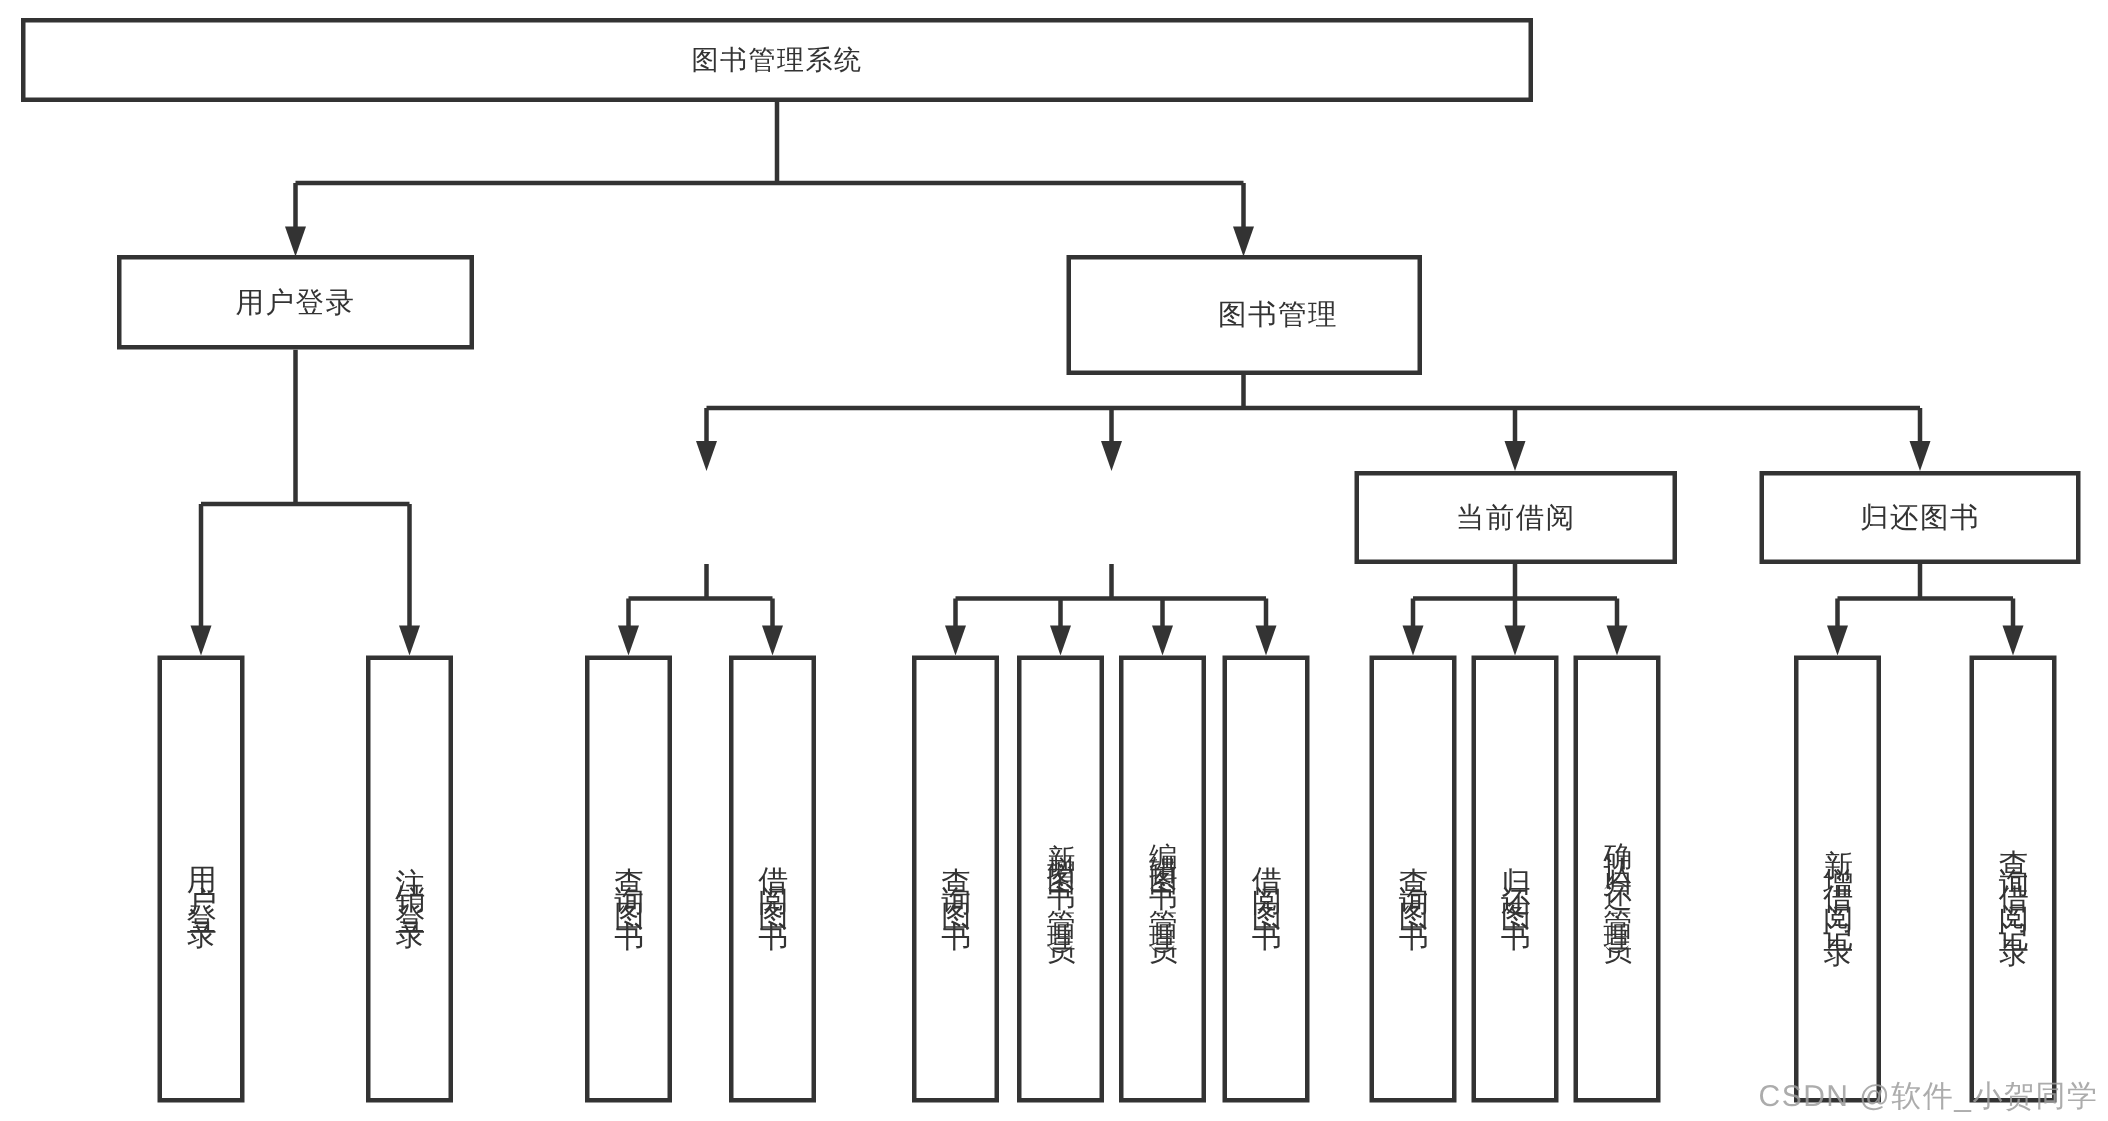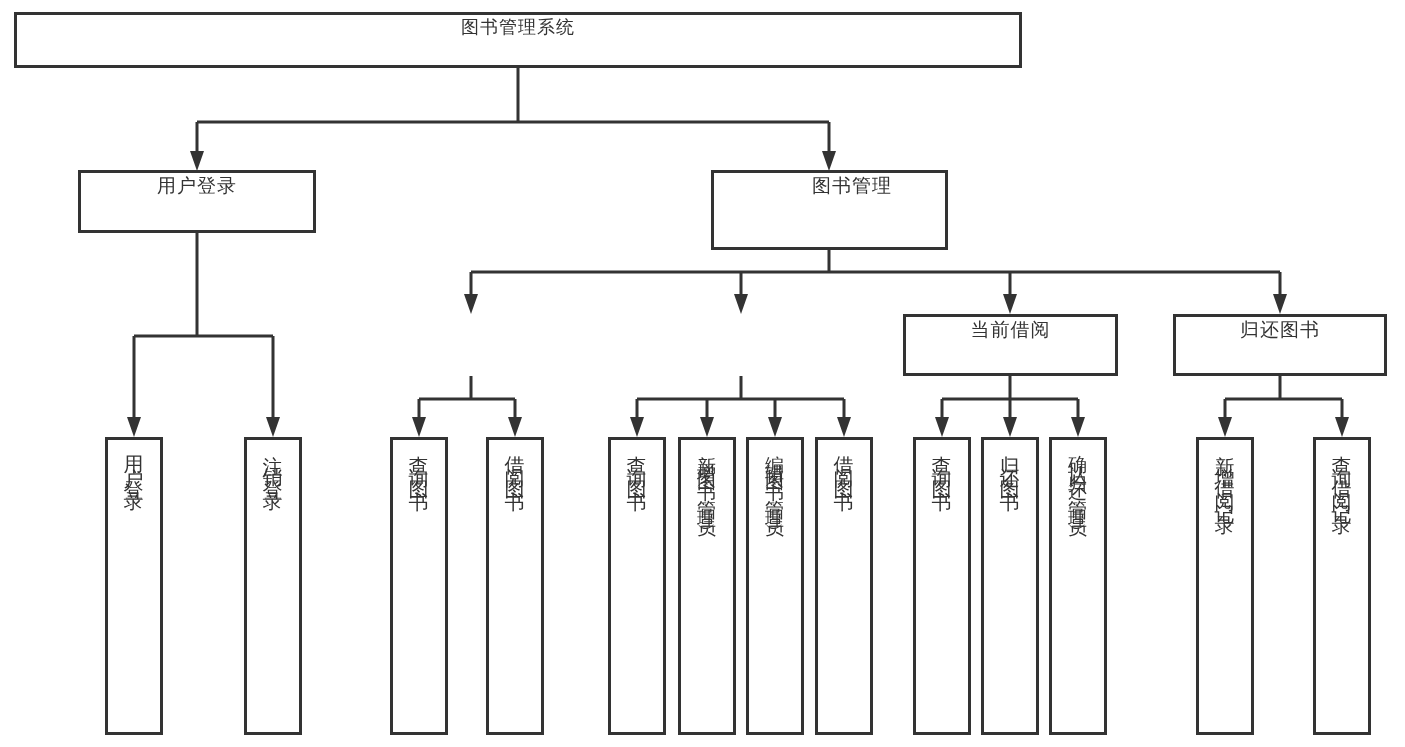--- a/index.html
+++ b/index.html
@@ -15,21 +15,21 @@
     position: absolute;
     left: 0; top: 0;
     width: 1405px; height: 747px;
   }
   .node {
     position: absolute;
     box-sizing: border-box;
     background: #ffffff;
     border: 3px solid #333333;
     display: flex;
-    align-items: flex-start;
+    align-items: center;
     justify-content: center;
     color: #333333;
   }
   .hbox { font-size: 19px; letter-spacing: 1px; }
   .root-box { font-size: 18px; }
   .vbox .vlabel {
     writing-mode: vertical-rl;
     text-orientation: mixed;
     font-size: 20px;
     letter-spacing: 12px;
@@ -143,14 +143,15 @@
     <span class="vlabel">确认归还（管理员）</span>
   </div>
 
   <div class="node vbox" style="left:1196px; top:437px; width:58px; height:298px;">
     <span class="vlabel">新增借阅记录</span>
   </div>
   <div class="node vbox" style="left:1313px; top:437px; width:58px; height:298px;">
     <span class="vlabel">查询借阅记录</span>
   </div>
 
+  <div id="watermark">CSDN @软件_小贺同学</div>
 
 </div>
 
 </body></html>

